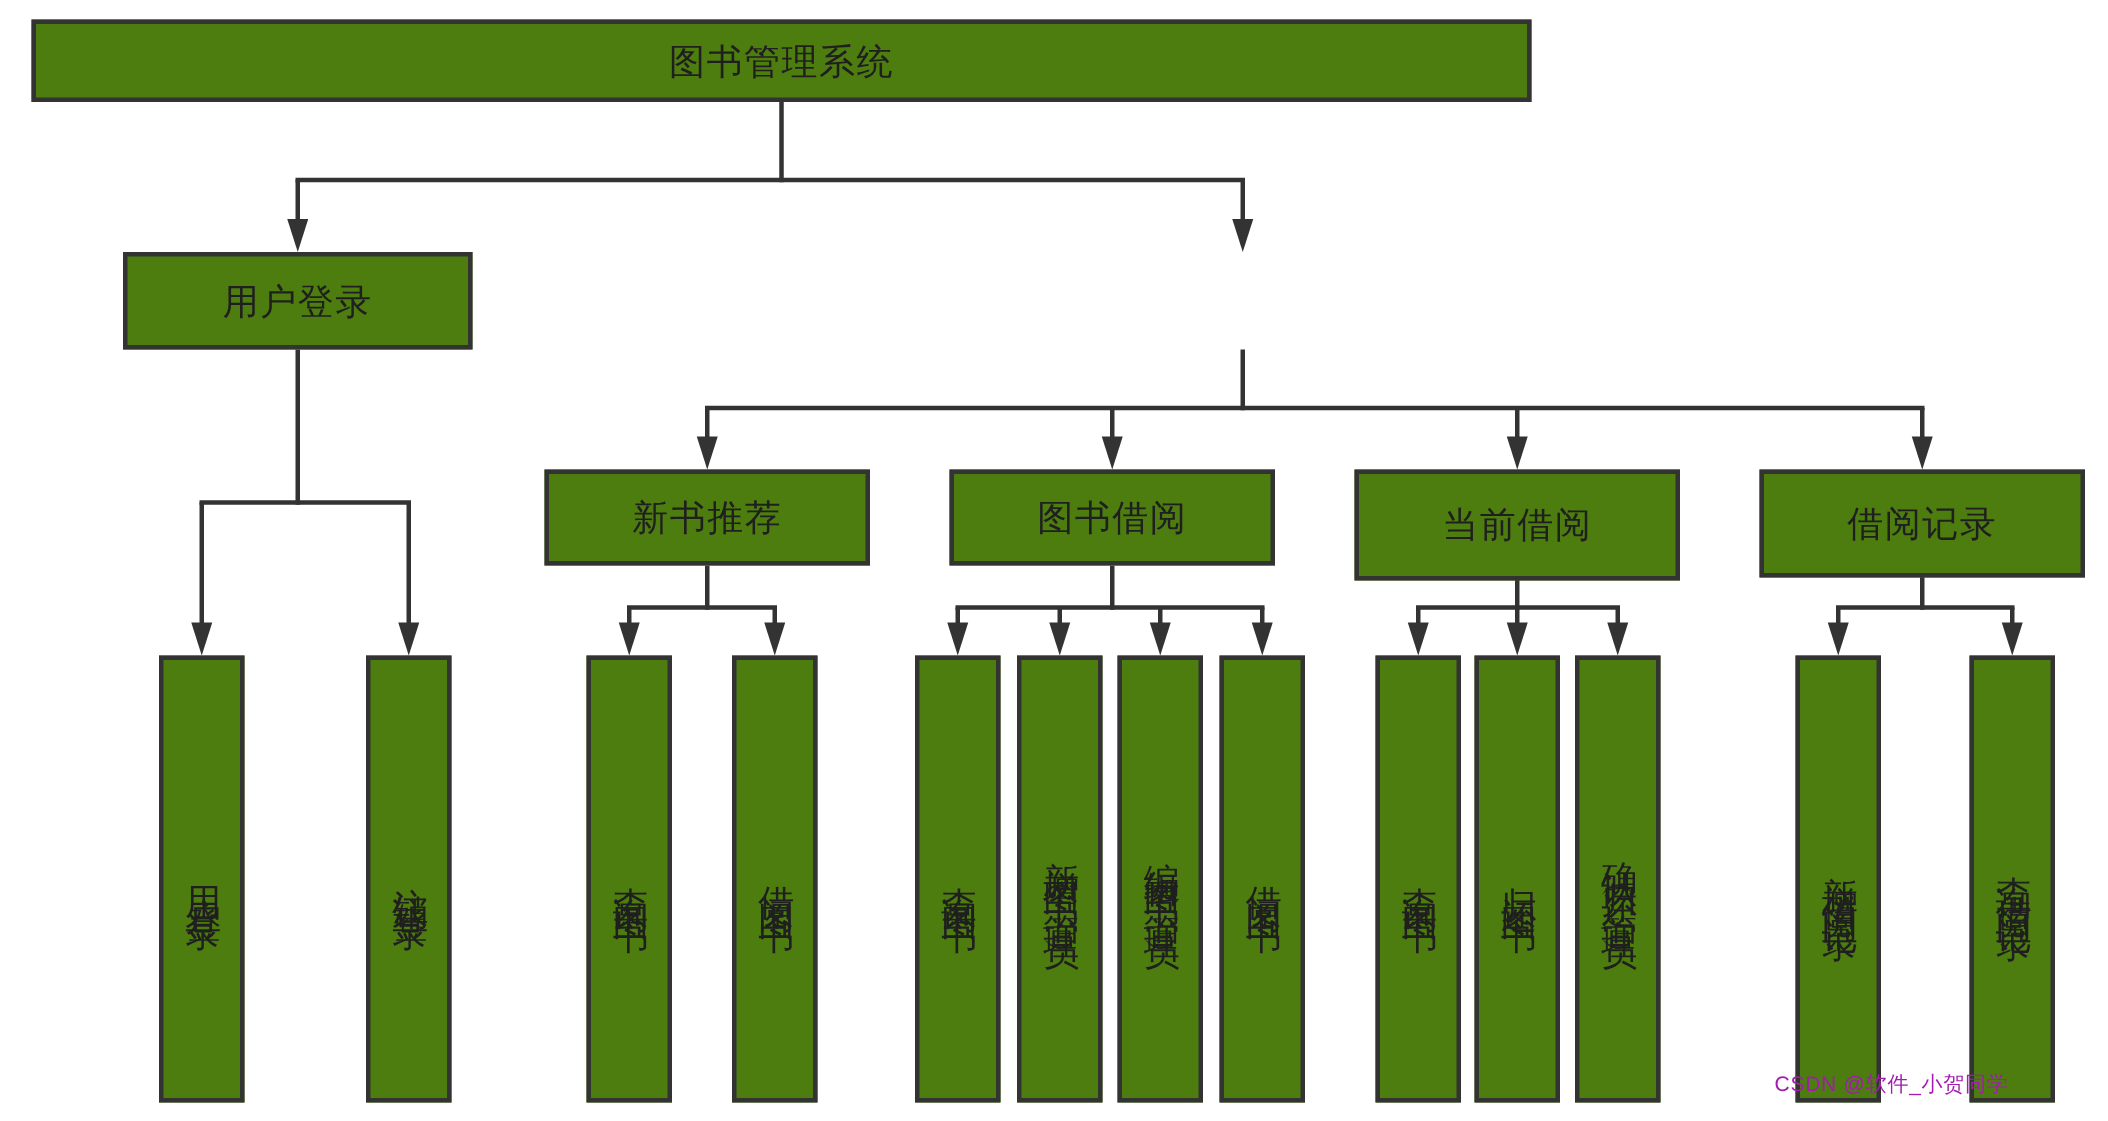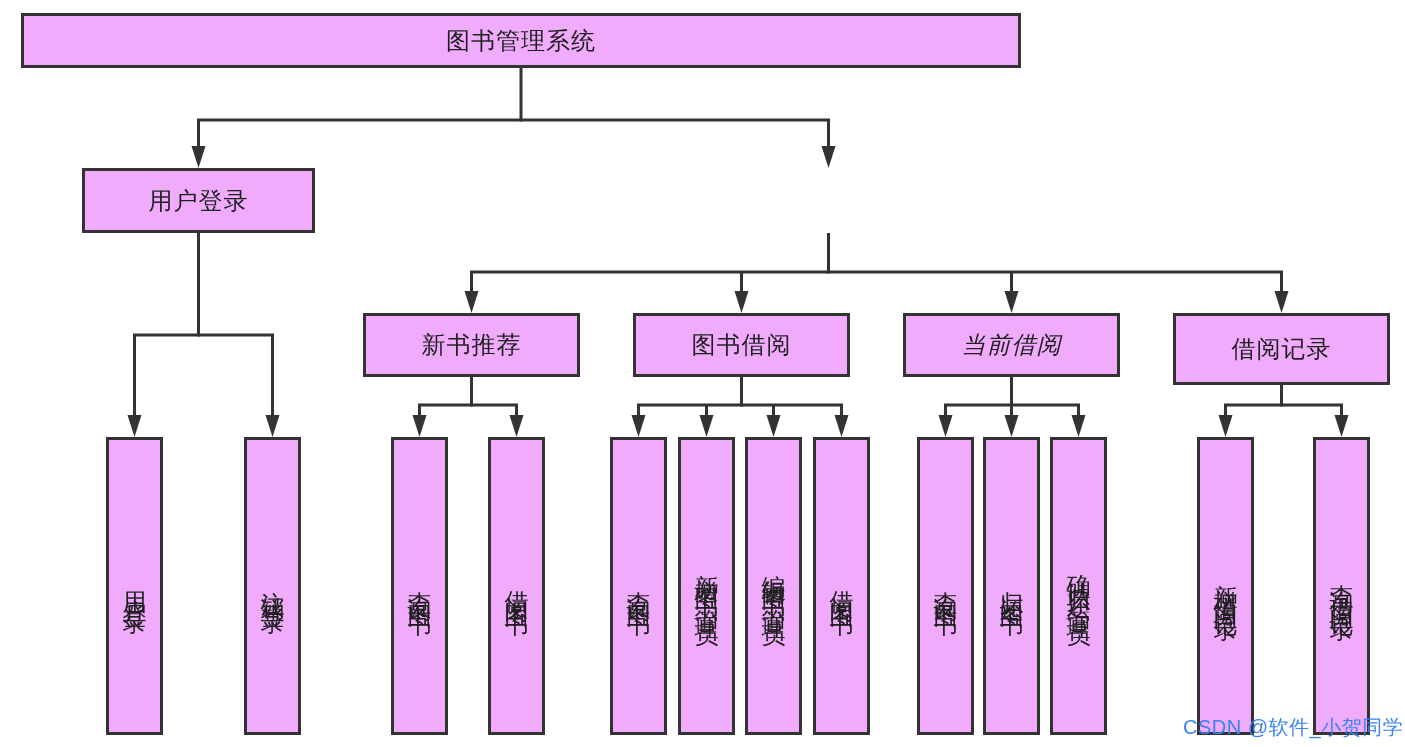--- a/index.html
+++ b/index.html
@@ -18,21 +18,21 @@
   .connectors {
     position: absolute;
     left: 0;
     top: 0;
     width: 1405px;
     height: 747px;
   }
   .node {
     position: absolute;
     box-sizing: border-box;
-    background: #f0abfc;
+    background: #4d7c0f;
     border: 3px solid #333333;
     display: flex;
     align-items: center;
     justify-content: center;
     color: #1f1f1f;
   }
   .hnode {
     font-size: 24px;
     letter-spacing: 1px;
     white-space: nowrap;
@@ -42,22 +42,22 @@
     text-orientation: mixed;
     font-size: 24px;
     letter-spacing: 7px;
     line-height: 1;
     white-space: nowrap;
   }
   .watermark {
     position: absolute;
     left: 1183px;
     top: 714px;
-    font-size: 20px;
-    color: #3b82f6;
+    font-size: 14px;
+    color: #a21caf;
     white-space: nowrap;
     letter-spacing: 0.5px;
   }
 </style>
 </head>
 <body>
 
 <div class="canvas">
 
   <svg class="connectors" viewBox="0 0 1405 747" xmlns="http://www.w3.org/2000/svg">
@@ -133,21 +133,21 @@
   <div class="node hnode" style="left:82px; top:168px; width:233px; height:65px;">
     <span>用户登录</span>
   </div>
 
   <div class="node hnode" style="left:363px; top:313px; width:217px; height:64px;">
     <span>新书推荐</span>
   </div>
   <div class="node hnode" style="left:633px; top:313px; width:217px; height:64px;">
     <span>图书借阅</span>
   </div>
-  <div class="node hnode" style="left:903px; top:313px; width:217px; height:64px;font-style:italic;">
+  <div class="node hnode" style="left:903px; top:313px; width:217px; height:74px;">
     <span>当前借阅</span>
   </div>
   <div class="node hnode" style="left:1173px; top:313px; width:217px; height:72px;">
     <span>借阅记录</span>
   </div>
 
   <div class="node vnode" style="left:106px; top:437px; width:57px; height:298px;">
     <span>用户登录</span>
   </div>
   <div class="node vnode" style="left:244px; top:437px; width:57px; height:298px;">

